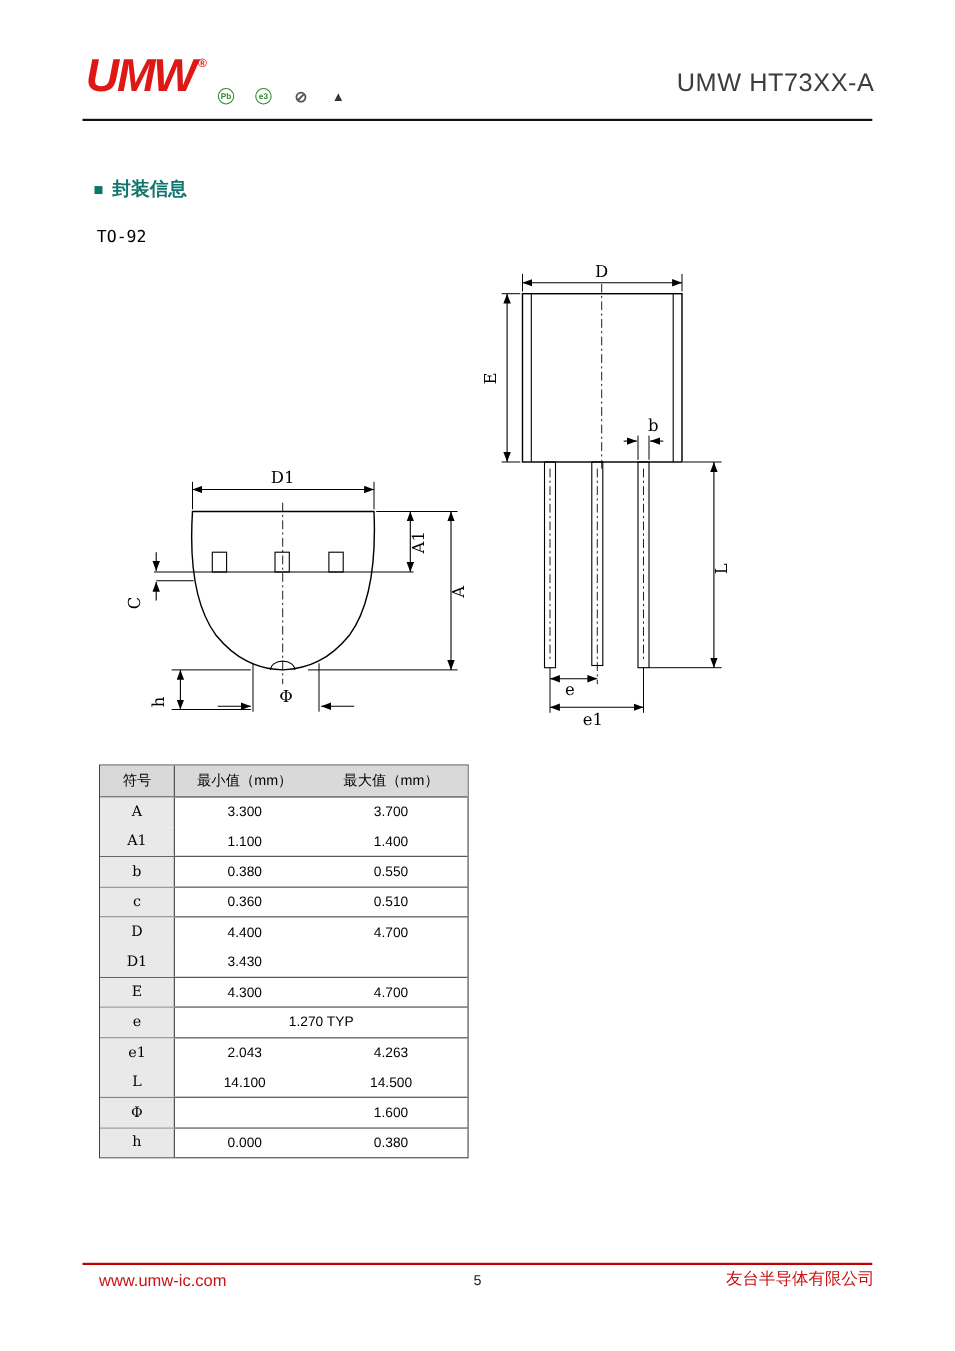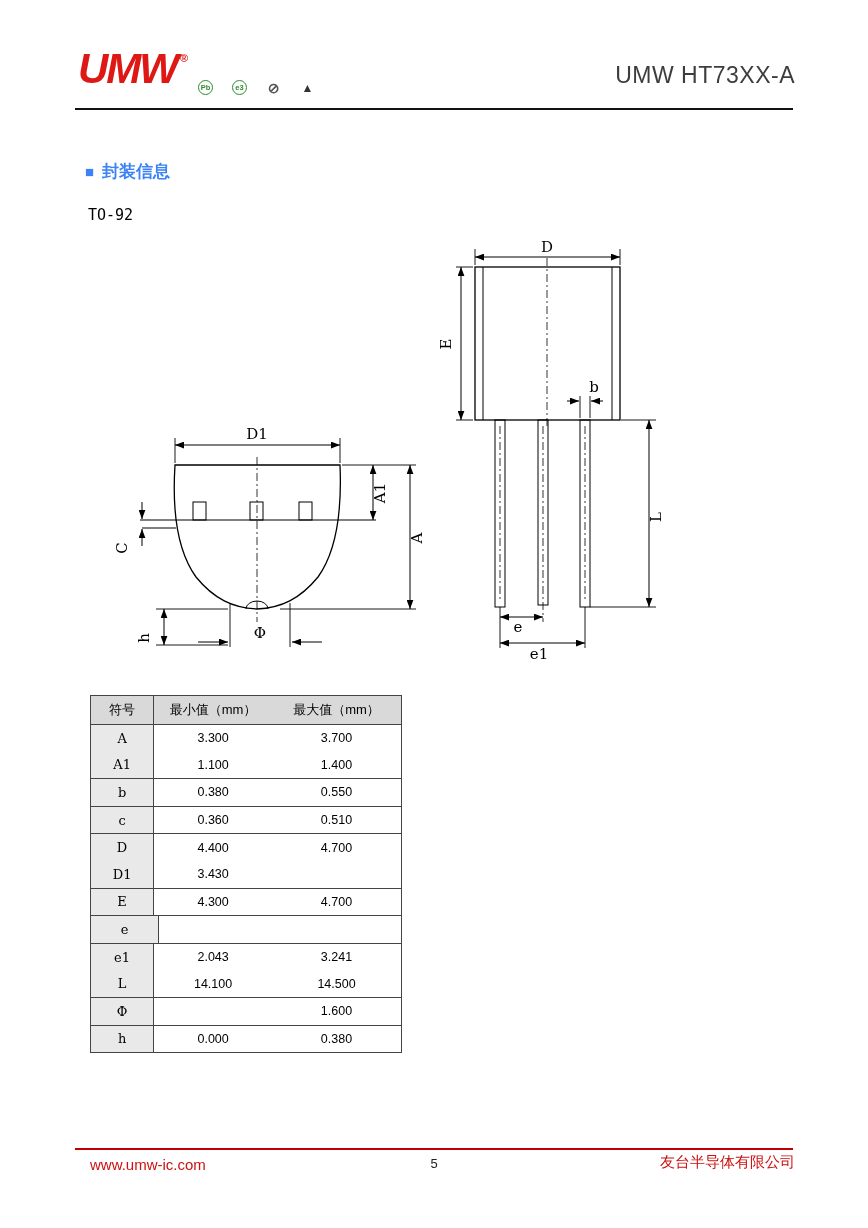--- a/index.html
+++ b/index.html
@@ -13,34 +13,34 @@
     font-size:42px;color:#dd1815;letter-spacing:-2px;line-height:1;}
   .logo-reg{position:absolute;left:180px;top:52px;color:#dd1815;font-size:11px;font-weight:bold;}
   .cert-row{position:absolute;left:198px;top:80px;display:flex;gap:19px;align-items:center;}
   .badge{width:15px;height:15px;border-radius:50%;border:1px solid #2e8b2e;color:#2e8b2e;
     font-size:7.5px;display:flex;align-items:center;justify-content:center;box-sizing:border-box;font-weight:bold;}
   .badge.plain{border:none;color:#555;font-size:14px;border-radius:0;}
   .badge.dark{border:none;color:#333;font-size:12px;border-radius:0;}
   .doc-title{position:absolute;right:73px;top:62px;font-size:23px;color:#3d3d3d;letter-spacing:0.5px;text-align:center;}
   .head-rule{position:absolute;left:75px;top:108px;width:718px;height:2px;background:#111;}
   
-  .sec-head{position:absolute;left:85px;top:160px;font-size:17px;font-weight:bold;color:#3b82f6;}
+  .sec-head{position:absolute;left:85px;top:160px;font-size:17px;font-weight:bold;color:#0f766e;}
   .sec-head .sq{font-size:15px;margin-right:8px;}
   .pkg-name{position:absolute;left:88px;top:206px;font-family:"DejaVu Sans Mono",monospace;font-size:15px;}
   
   .drawings{position:absolute;left:80px;top:240px;}
   .ln{stroke:#000;stroke-width:1.3;fill:none;}
   .thin{stroke:#000;stroke-width:1;fill:none;}
   .ext{stroke:#000;stroke-width:0.9;fill:none;}
   .dash{stroke:#000;stroke-width:0.8;fill:none;stroke-dasharray:8 3 2 3;}
   .dim{stroke:#000;stroke-width:1;fill:none;marker-start:url(#arr);marker-end:url(#arr);}
   .dimE{stroke:#000;stroke-width:1;fill:none;marker-end:url(#arr);}
   text.dlab{font-family:"DejaVu Serif",serif;font-size:15px;fill:#000;}
   
-  .pkg-table{position:absolute;left:90px;top:695px;width:312px;border:1.6px solid #444;
+  .pkg-table{position:absolute;left:90px;top:695px;width:336px;border:1.6px solid #444;
     box-sizing:border-box;background:#fff;}
   .trow{display:flex;align-items:stretch;height:26.6px;}
   .trow.thead{height:28px;background:#d9d9d9;border-bottom:1px solid #444;font-size:13px;}
   .div-b{border-bottom:1px solid #444;}
   .c-sym{width:68px;border-right:1px solid #444;background:#e9e9e9;
     display:flex;align-items:center;justify-content:center;
     font-family:"DejaVu Serif",serif;font-size:13px;box-sizing:border-box;}
   .thead .c-sym{background:transparent;font-family:"Liberation Sans",sans-serif;}
   .c-min{width:127px;display:flex;align-items:center;justify-content:center;font-size:12.5px;}
   .c-max{width:139px;display:flex;align-items:center;justify-content:center;font-size:12.5px;}
@@ -199,25 +199,26 @@
         <div class="c-min">3.430</div>
         <div class="c-max"></div>
       </div>
       <div class="trow div-b">
         <div class="c-sym">E</div>
         <div class="c-min">4.300</div>
         <div class="c-max">4.700</div>
       </div>
       <div class="trow div-b">
         <div class="c-sym">e</div>
+        <div class="c-typ">1.270 TYP</div>
       </div>
       <div class="trow">
         <div class="c-sym">e1</div>
         <div class="c-min">2.043</div>
-        <div class="c-max">3.241</div>
+        <div class="c-max">4.263</div>
       </div>
       <div class="trow div-b">
         <div class="c-sym">L</div>
         <div class="c-min">14.100</div>
         <div class="c-max">14.500</div>
       </div>
       <div class="trow div-b">
         <div class="c-sym">Φ</div>
         <div class="c-min"></div>
         <div class="c-max">1.600</div>

